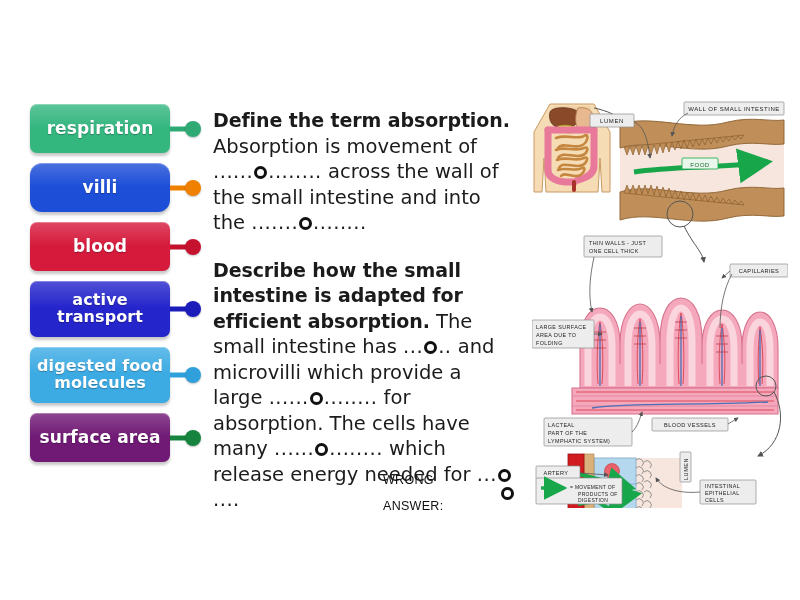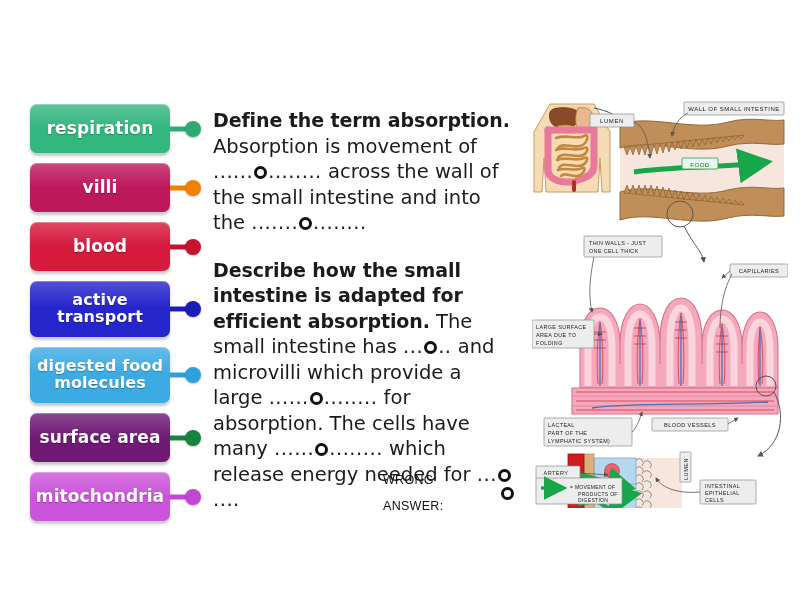--- a/index.html
+++ b/index.html
@@ -135,21 +135,21 @@
 
     <div class="tile-row">
       <div class="tile" id="t0" style="background: rgb(52, 182, 127);">
         <span>respiration</span>
       </div>
       <div class="stem" id="s0" style="background: rgb(47, 170, 116);"></div>
       <div class="knob" id="k0" style="background: rgb(47, 170, 116);"></div>
     </div>
 
     <div class="tile-row">
-      <div class="tile" id="t1" style="background: #be185d;">
+      <div class="tile" id="t1" style="background: #1d4ed8; border-radius: 12px;">
         <span>villi</span>
       </div>
       <div class="stem" id="s1" style="background: rgb(240, 128, 0);"></div>
       <div class="knob" id="k1" style="background: rgb(240, 128, 0);"></div>
     </div>
 
     <div class="tile-row">
       <div class="tile" id="t2" style="background: rgb(214, 26, 60);">
         <span>blood</span>
       </div>
@@ -174,27 +174,20 @@
     </div>
 
     <div class="tile-row">
       <div class="tile" id="t5" style="background: #701a75;">
         <span>surface area</span>
       </div>
       <div class="stem" id="s5" style="background: rgb(22, 131, 63);"></div>
       <div class="knob" id="k5" style="background: rgb(22, 131, 63);"></div>
     </div>
 
-    <div class="tile-row">
-      <div class="tile" id="t6" style="background: rgb(203, 85, 218);">
-        <span>mitochondria</span>
-      </div>
-      <div class="stem" id="s6" style="background: rgb(194, 70, 211);"></div>
-      <div class="knob" id="k6" style="background: rgb(194, 70, 211);"></div>
-    </div>
 
   </div>
 
   <div id="textcol">
     <div class="para">
       <span class="q-head">Define the term absorption.</span>
       <span class="q-body" id="q0body"> <span>Absorption is movement of </span><span class="blank-dots">......</span><span class="drop"></span><span class="blank-dots">........</span><span> across the wall of the small intestine and into the </span><span class="blank-dots">.......</span><span class="drop"></span><span class="blank-dots">........</span></span>
     </div>
     <div class="para second">
       <span class="q-head">Describe how the small intestine is adapted for efficient absorption.</span>

